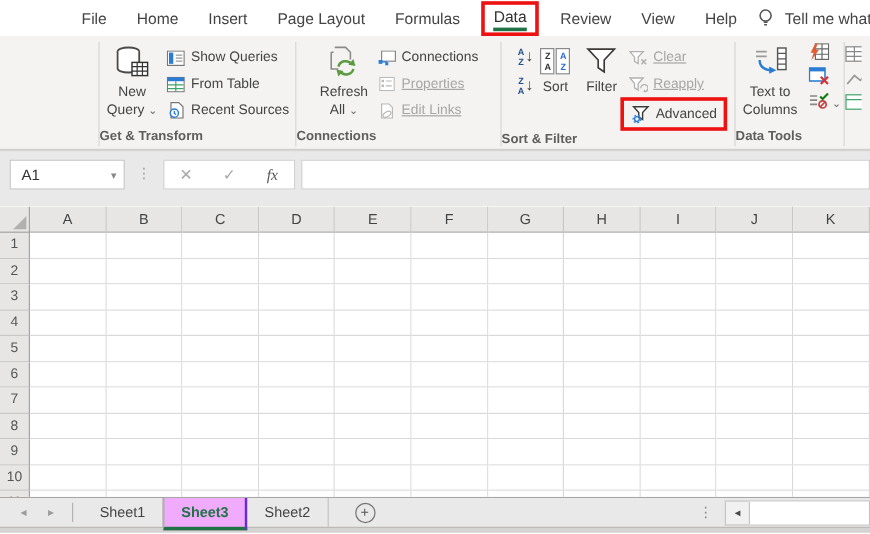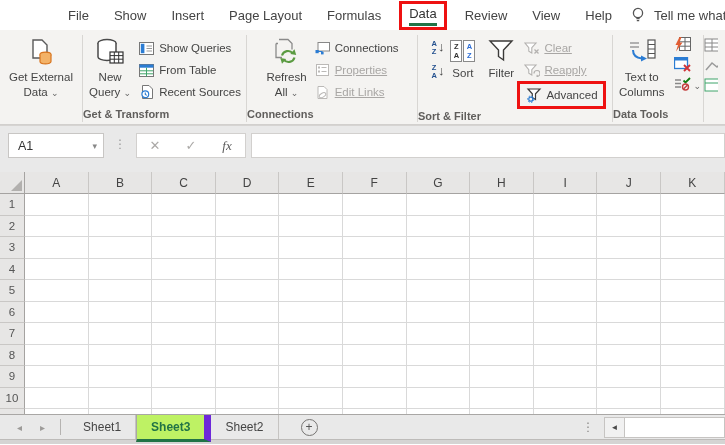--- a/index.html
+++ b/index.html
@@ -75,39 +75,39 @@
   .row-h { width:25px; flex:none; background:#e7e6e5; border-right:1px solid #a5a3a1; border-bottom:1px solid #c9c7c5; font-size:11.5px; color:#555; display:flex; align-items:center; justify-content:center; }
   .cell { width:63.6px; flex:none; background:#fff; border-right:1px solid #d9d9d9; border-bottom:1px solid #d9d9d9; }
 
   
   .sheetbar { height:25px; background:#e9e9e9; border-top:1px solid #a9a7a5; display:flex; align-items:stretch; font-size:12px; color:#444; }
   .nav { display:flex; align-items:center; padding:0 9px; color:#9d9b99; font-size:10px; }
   .nav:first-child { margin-left:8px; }
   .tabsep { width:1px; background:#b5b3b1; margin:4px 8px 4px 6px; }
   .stabs { display:flex; align-items:stretch; }
   .stab { display:flex; align-items:center; padding:12px 14px; border-right:1px solid #c6c4c2; color:#444; }
-  .stab.sactive { background:#bef264; color:#217346; font-weight:bold; border-left:1px solid #a9a7a5; border-right:7px solid #6d28d9; border-bottom:3px solid #217346; }
+  .stab.sactive { background:#f0abfc; color:#217346; font-weight:bold; border-left:1px solid #a9a7a5; border-right:2px solid #6d28d9; border-bottom:3px solid #217346; }
   .addsheet { width:17px; height:17px; border:1px solid #767472; border-radius:50%; margin:auto 0 auto 22px; display:flex; align-items:center; justify-content:center; font-size:12px; color:#555; line-height:1; flex:none; }
   .sb-right { margin-left:auto; display:flex; align-items:center; padding-right:0; }
   .sdots { color:#8a8886; font-size:12px; margin-right:10px; }
   .hscroll { display:flex; align-items:center; height:21px; border:1px solid #c6c4c2; background:#f1f1f1; }
   .hs-arrow { width:19px; text-align:center; font-size:8px; color:#4a4a4a; }
   .hs-track { width:100px; height:100%; background:#fff; border-left:1px solid #c6c4c2; }
 
   .bottomstrip { height:5px; background:#d5d4d3; border-top:1px solid #bdbbb9; }
 </style>
 </head>
 <body>
 
 <div class="app">
 
   <div class="menubar">
     <div class="mtabs">
         <span class="mtab">File</span>
-        <span class="mtab">Show</span>
+        <span class="mtab">Home</span>
         <span class="mtab">Insert</span>
         <span class="mtab">Page Layout</span>
         <span class="mtab">Formulas</span>
         <span class="mtab mactive"><span class="mtab-inner">Data</span></span>
         <span class="mtab">Review</span>
         <span class="mtab">View</span>
         <span class="mtab">Help</span>
       </div>
     <div class="tellme-wrap">
       <span class="bulb">
@@ -116,35 +116,20 @@
             <path d="M6.4 12.6 h3.2 M6.8 14.6 h2.4" stroke="#555" stroke-width="1.3" fill="none"></path>
           </svg>
       </span>
       <span class="tellme-label">Tell me what</span>
     </div>
   </div>
 
   <div class="ribbon">
 
     <div class="rgroup" style="width:82px;">
-      <div class="rcontent">
-        <button class="bbtn">
-          <span class="bicon">
-            <svg width="26" height="28" viewBox="0 0 26 28">
-              <path d="M5 2 h9 l5 5 v13 h-14 z" fill="#fff" stroke="#5a5a5a" stroke-width="1.4"></path>
-              <ellipse cx="17.5" cy="16.5" rx="5.5" ry="2.4" fill="#f3b267" stroke="#d8751f" stroke-width="1.2"></ellipse>
-              <path d="M12 16.5 v7 a5.5 2.4 0 0 0 11 0 v-7" fill="#f3b267" stroke="#d8751f" stroke-width="1.2"></path>
-            </svg>
-          </span>
-          <span class="blabel">
-            <span>Get External</span><br>
-            <span>Data</span> <span class="chev">⌄</span>
-          </span>
-        </button>
-      </div>
       <div class="glabel"></div>
     </div>
 
     <div class="vsep"></div>
 
     <div class="rgroup" style="width:163px;">
       <div class="rcontent">
         <button class="bbtn">
           <span class="bicon">
             <svg width="30" height="30" viewBox="0 0 30 30">

